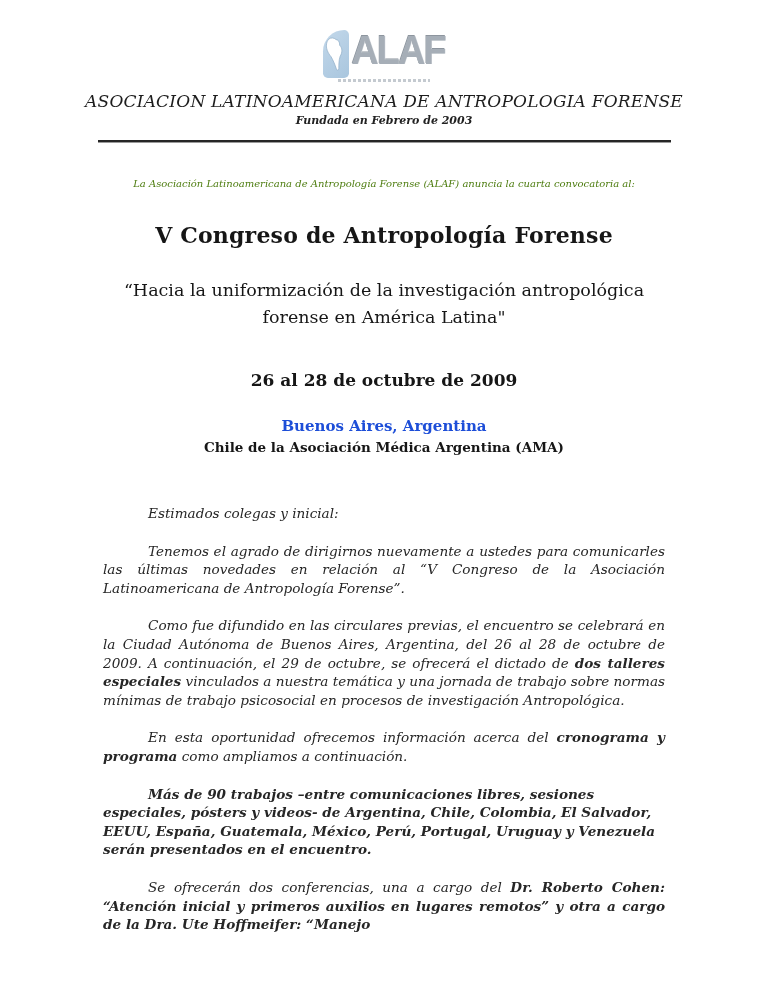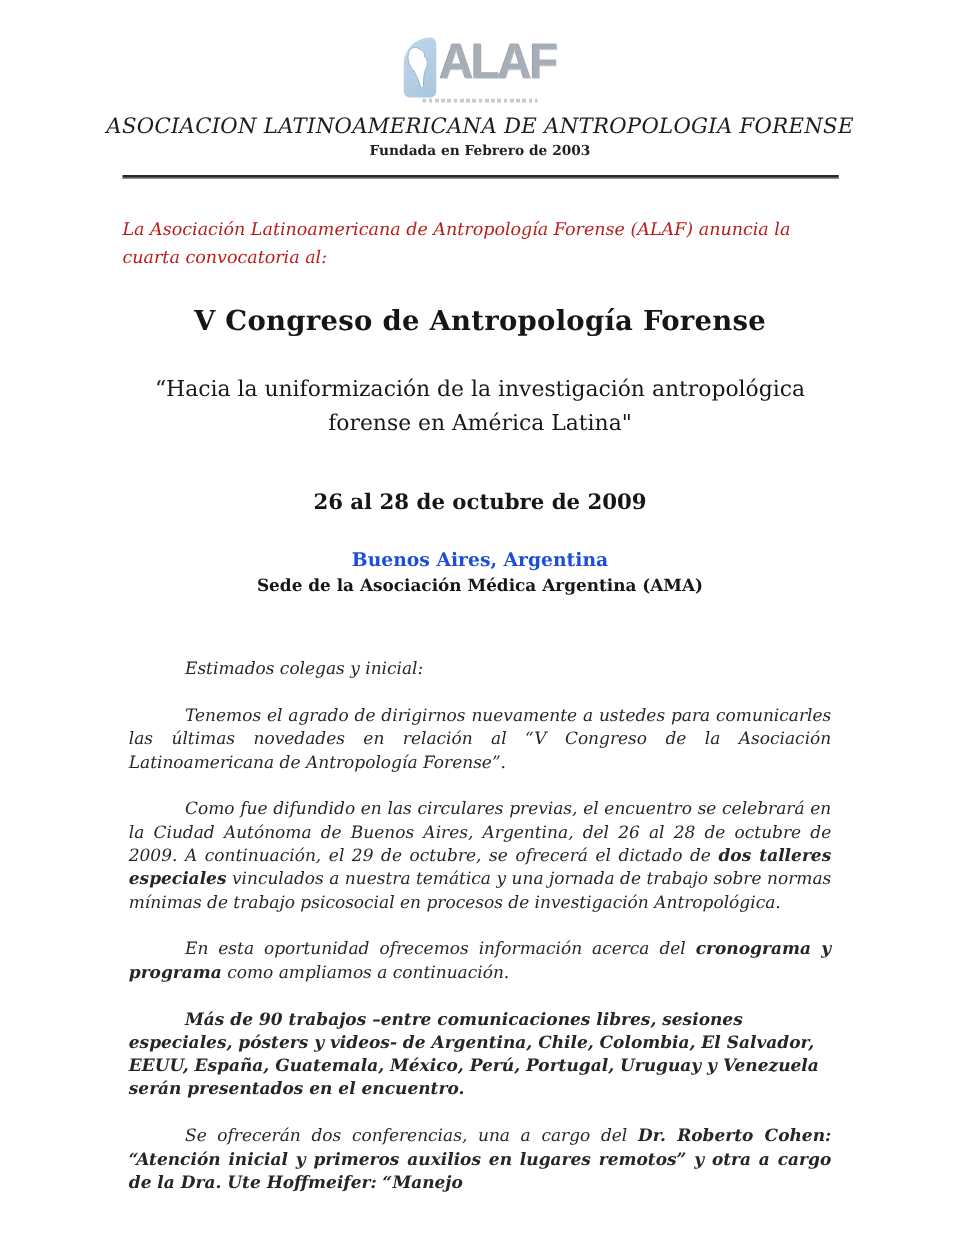--- a/index.html
+++ b/index.html
@@ -30,31 +30,31 @@
   }
 
   
   .org-name {
     margin-top:9px; text-align:center;
     font-style:italic; font-size:17px; letter-spacing:0.2px; color:#1d1d1d;
     font-weight:normal;
   }
   .founded {
     margin-top:3px; text-align:center;
-    font-weight:600; font-size:11px; color:#222;
+    font-style:italic; font-weight:600; font-size:11px; color:#222;
   }
   .rule {
     margin:13px auto 0; width:573px; height:3px;
     background:#262626; border-bottom:1px solid #9a9a9a;
   }
 
   
   .announcement {
-    margin:30px auto 0; width:572px; text-align:left;
-    font-style:italic; font-size:14px; line-height:22px; color:#b91c1c;
+    margin:30px auto 0; width:572px; text-align:center;
+    font-style:italic; font-size:10px; line-height:22px; color:#4d7c0f;
   }
   .event-title {
     margin-top:27px; text-align:center;
     font-weight:bold; font-size:22px; color:#161616; letter-spacing:0.2px;
   }
   .event-theme {
     margin:29px auto 0; width:540px; text-align:center;
     font-weight:normal; font-size:17.5px; line-height:27px; color:#161616;
   }
   .event-dates {
@@ -101,21 +101,21 @@
   <div class="org-name">ASOCIACION LATINOAMERICANA DE ANTROPOLOGIA FORENSE</div>
   <div class="founded">Fundada en Febrero de 2003</div>
   <div class="rule"></div>
 
   <div class="announcement">La Asociación Latinoamericana de Antropología Forense (ALAF) anuncia la cuarta convocatoria al:</div>
 
   <div class="event-title">V Congreso de Antropología Forense</div>
   <div class="event-theme">“Hacia la uniformización de la investigación antropológica forense en América Latina"</div>
   <div class="event-dates">26 al 28 de octubre de 2009</div>
   <div class="event-city">Buenos Aires, Argentina</div>
-  <div class="event-venue">Sede de la Asociación Médica Argentina (AMA)</div>
+  <div class="event-venue">Chile de la Asociación Médica Argentina (AMA)</div>
 
   <div class="letter">
     <p class="salutation">Estimados colegas y inicial:</p>
     <div>
         <p class="para justify"><span>Tenemos el agrado de dirigirnos nuevamente a ustedes para comunicarles las últimas novedades en relación al “V Congreso de la Asociación Latinoamericana de Antropología Forense”.</span></p>
         <p class="para justify"><span>Como fue difundido en las circulares previas, el encuentro se celebrará en la Ciudad Autónoma de Buenos Aires, Argentina, del 26 al 28 de octubre de 2009. A continuación, el 29 de octubre, se ofrecerá el dictado de </span><span class="bold">dos talleres especiales</span><span> vinculados a nuestra temática y una jornada de trabajo sobre normas mínimas de trabajo psicosocial en procesos de investigación Antropológica.</span></p>
         <p class="para justify"><span>En esta oportunidad ofrecemos información acerca del </span><span class="bold">cronograma y programa</span><span> como ampliamos a continuación.</span></p>
         <p class="para left"><span class="bold">Más de 90 trabajos –entre comunicaciones libres, sesiones especiales, pósters y videos- de Argentina, Chile, Colombia, El Salvador, EEUU, España, Guatemala, México, Perú, Portugal, Uruguay y Venezuela serán presentados en el encuentro.</span></p>
         <p class="para justify"><span>Se ofrecerán dos conferencias, una a cargo del </span><span class="bold">Dr. Roberto Cohen: “Atención inicial y primeros auxilios en lugares remotos” y otra a cargo de la Dra. Ute Hoffmeifer: “Manejo</span></p>
       </div>

